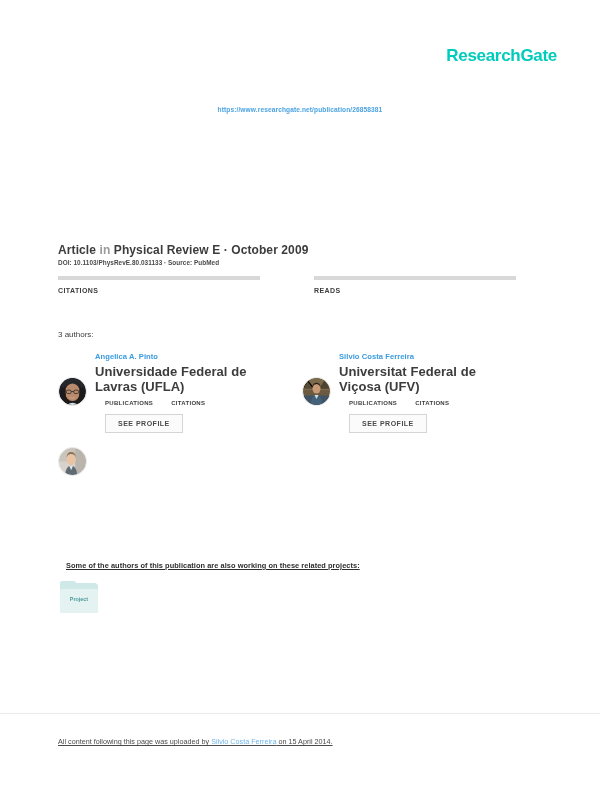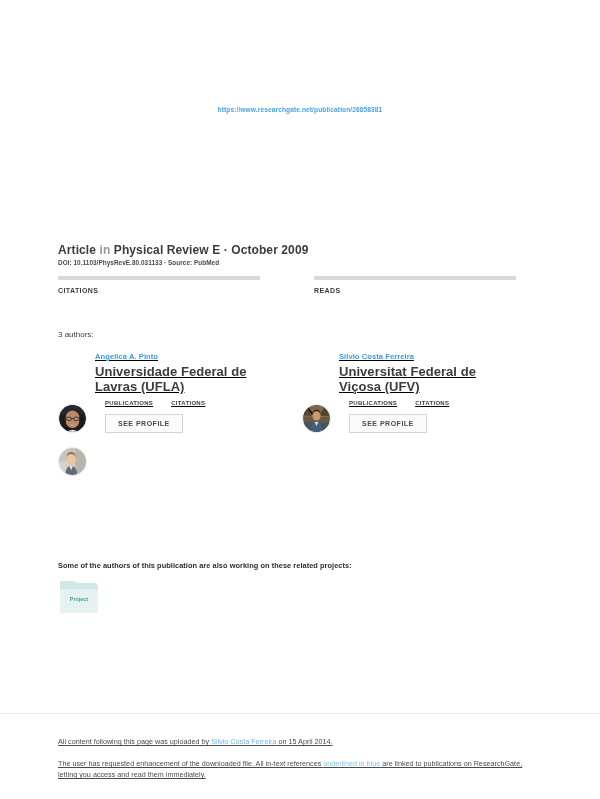--- a/index.html
+++ b/index.html
@@ -110,24 +110,23 @@
     position: absolute;
     top: 350px;
     left: 0;
     width: 468px;
   }
   .author-row { display: flex; }
   .author {
     width: 234px;
     box-sizing: border-box;
     display: flex;
-    align-items: flex-end;
+    align-items: center;
     margin-bottom: 14px;
     padding-right: 8px;
-    text-decoration: underline;
   }
   .author.offset { padding-left: 10px; }
   .avatar {
     width: 29px;
     height: 29px;
     border-radius: 50%;
     flex: 0 0 29px;
     margin-right: 8px;
     overflow: hidden;
     position: relative;
@@ -174,25 +173,26 @@
     padding: 5px 12px;
     margin-left: 10px;
     margin-top: 2px;
     cursor: pointer;
   }
 
   
   .projects-title {
     position: absolute;
     top: 561px;
-    left: 0;
+    left: 8px;
     font-size: 7.4px;
     font-weight: bold;
     color: #2e2e2e;
     letter-spacing: 0.05px;
+    text-decoration: underline;
   }
   .project-row {
     position: absolute;
     top: 581px;
     left: 0;
     display: flex;
     width: 480px;
   }
   .project-icon {
     width: 42px;
@@ -269,20 +269,21 @@
     text-decoration: underline;
   }
   .footer .link-blue { color: #6FB5E8; }
   .footer .link-underline { color: #84C0EC; }
 </style>
 </head>
 <body>
 
 <div class="page">
 
+  <div class="rg-logo">ResearchGate</div>
 
   <div class="rg-url">
     <a href="#">https://www.researchgate.net/publication/26858381</a>
   </div>
 
   <div class="content">
 
     <div class="article-line">
       <span class="art-type">Article</span>
       <span class="art-in">in</span>
@@ -423,18 +424,15 @@
     </div>
 
   </div>
 
   <div class="footer-divider"></div>
 
   <div class="footer">
     <p>
       <span>All content following this page was uploaded by </span><span class="link-blue">Silvio Costa Ferreira</span><span> on 15 April 2014.</span>
     </p>
-    <p>
-      <span>The user has requested enhancement of the downloaded file. All in-text references </span><span class="link-underline">underlined in blue</span><span> are linked to publications on ResearchGate, letting you access and read them immediately.</span>
-    </p>
   </div>
 
 </div>
 
 </body></html>

